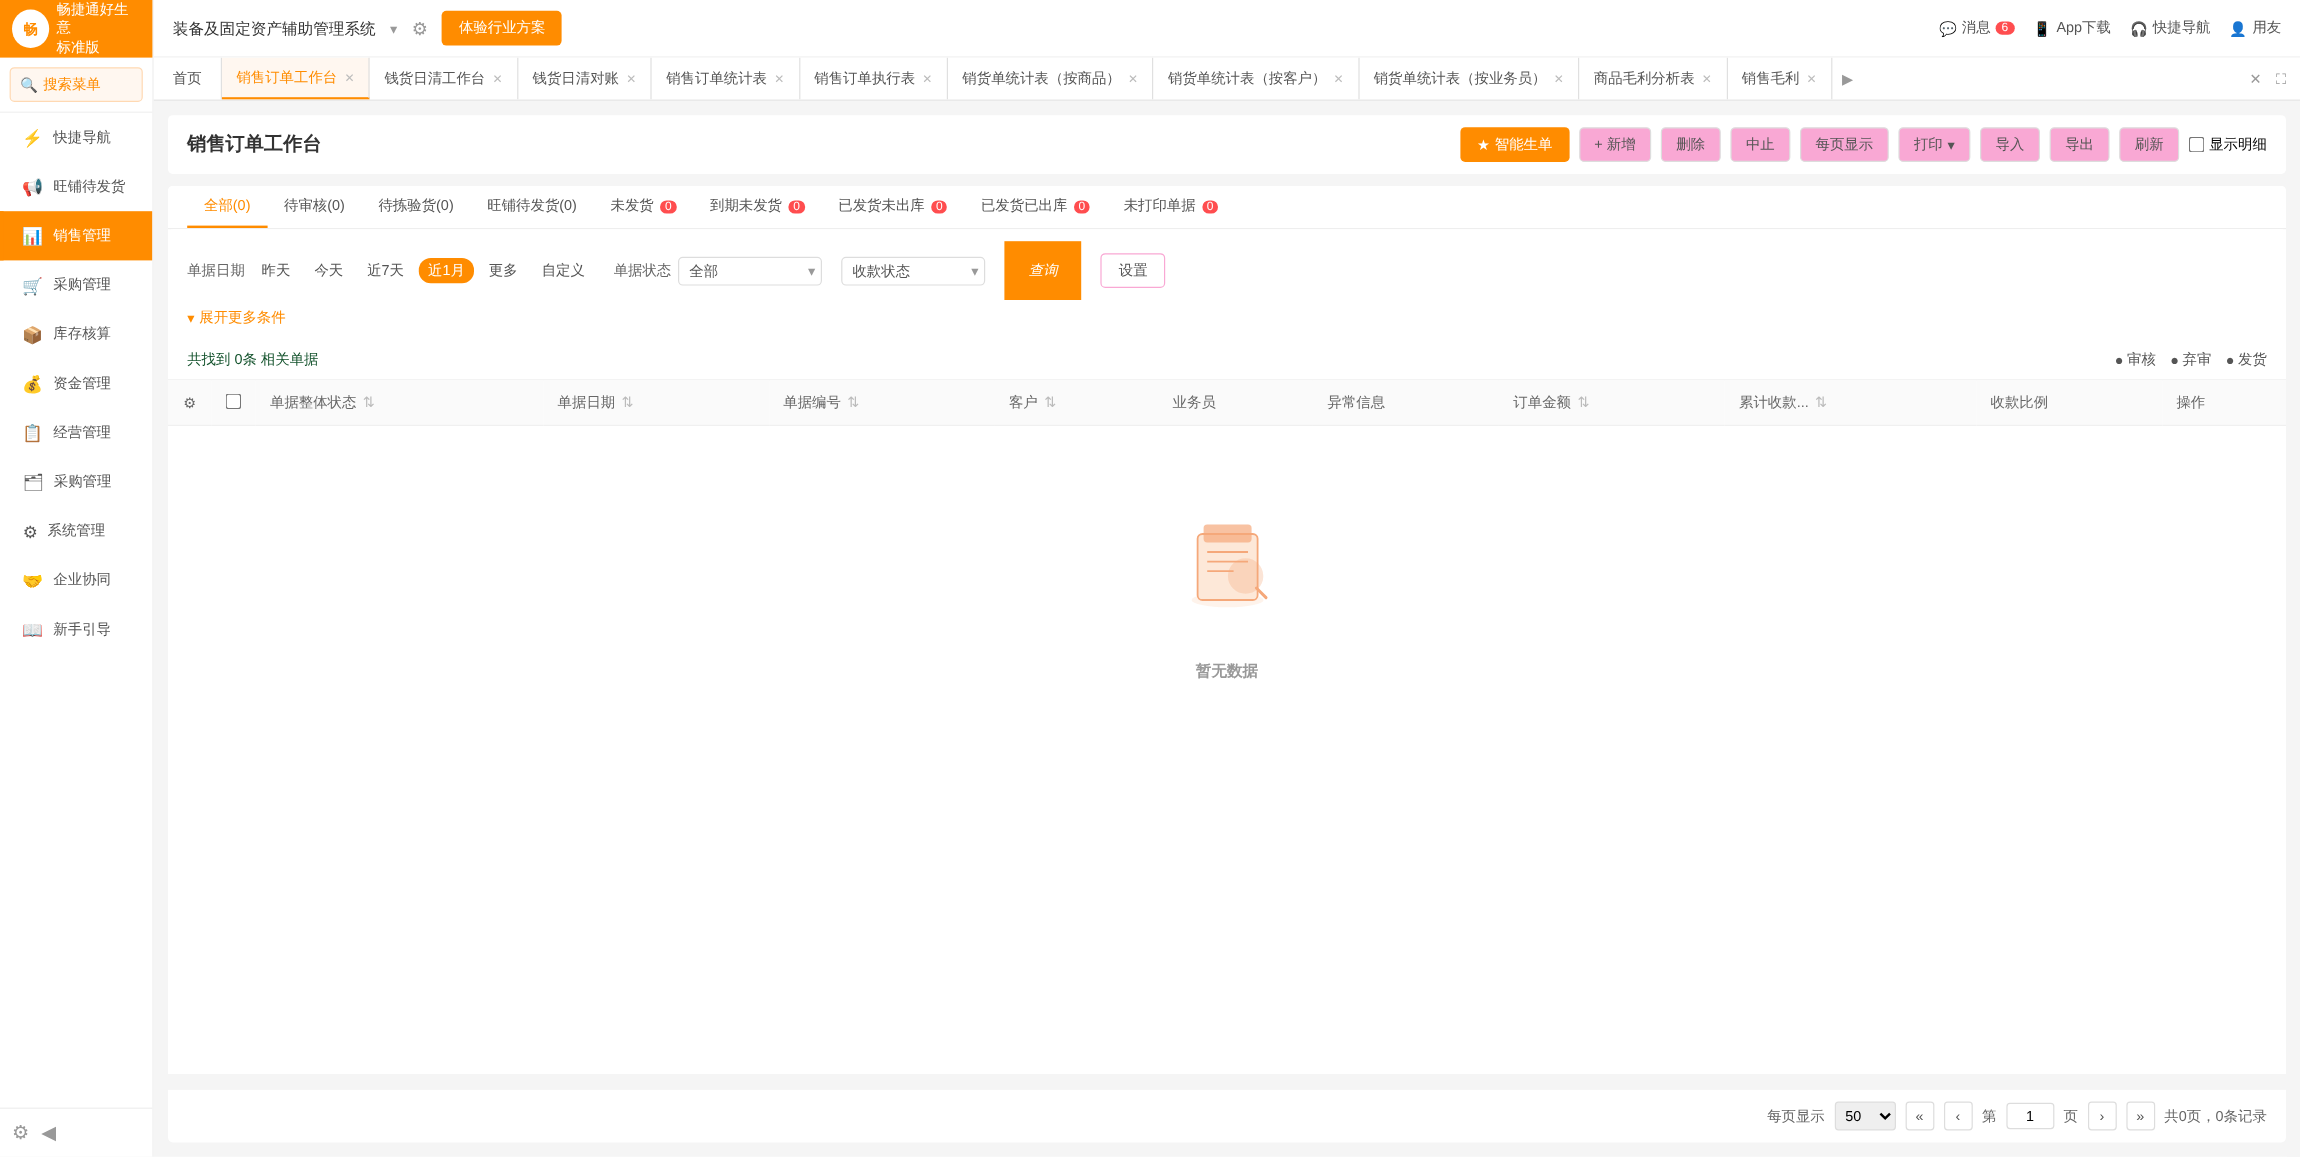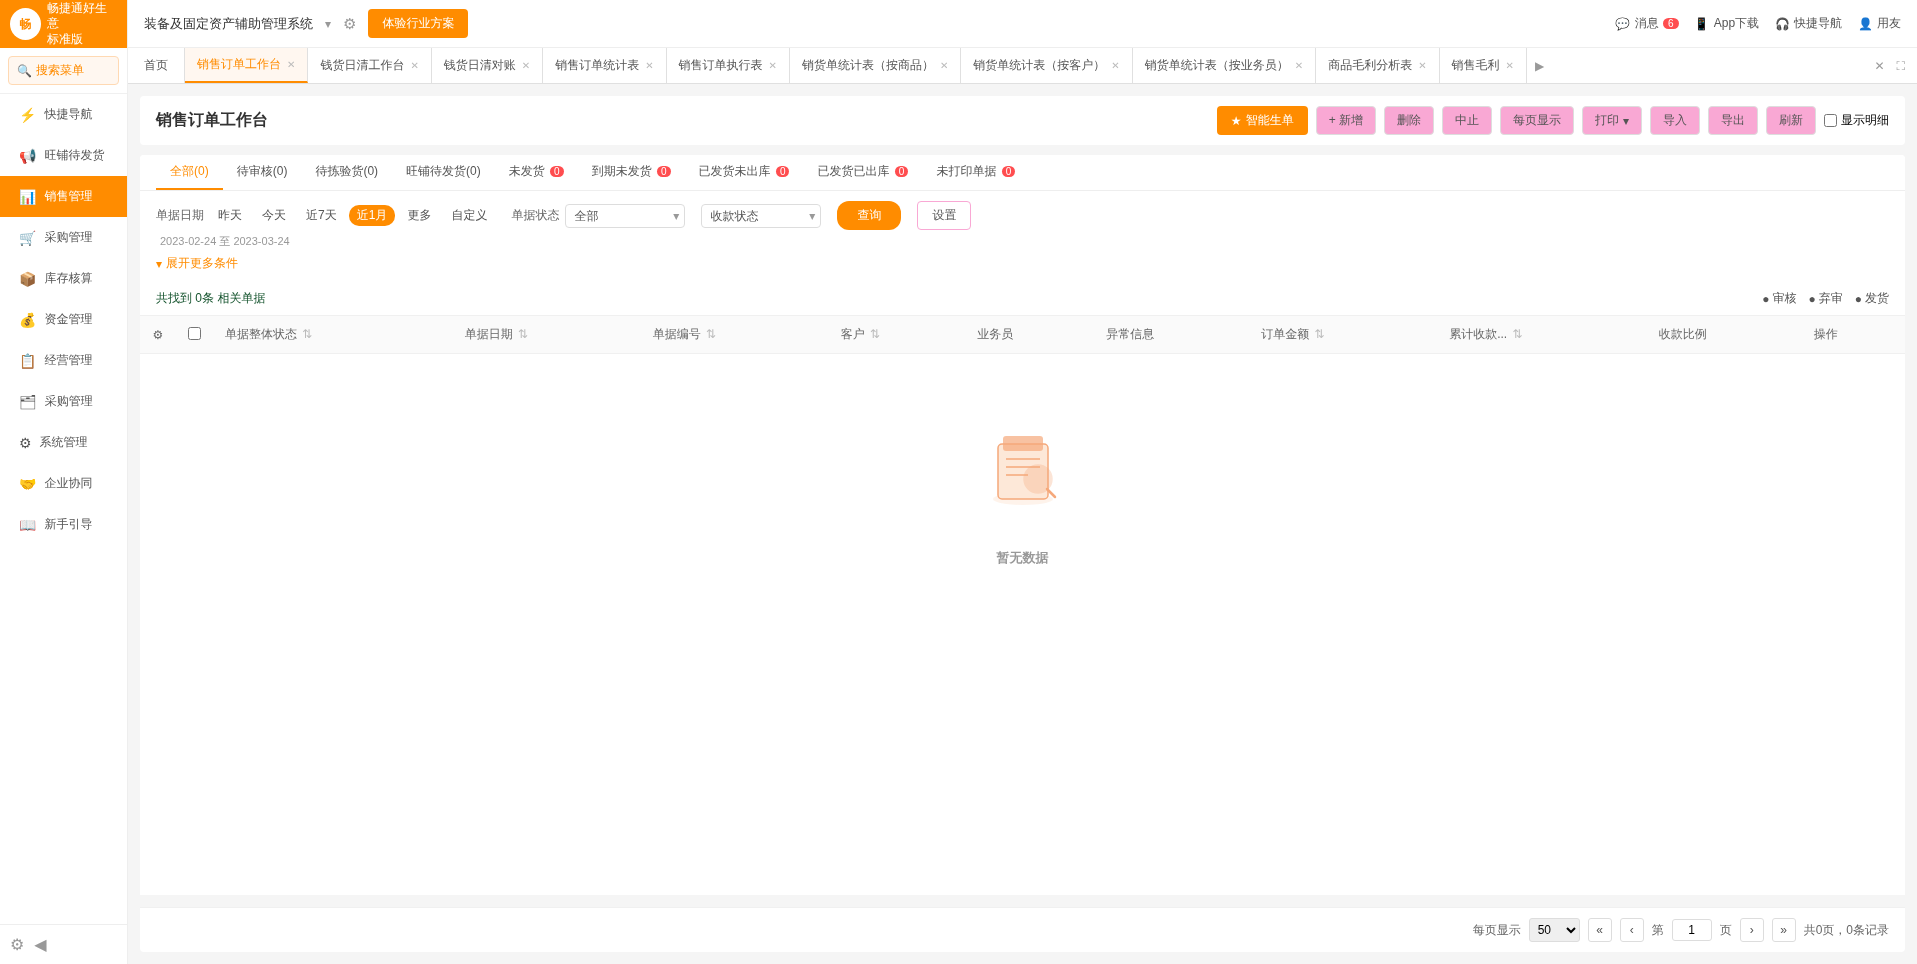--- a/index.html
+++ b/index.html
@@ -64,21 +64,21 @@
     .filter-item { display: flex; align-items: center; gap: 6px; }
     .filter-label { color: #666; white-space: nowrap; }
     .filter-date-options { display: flex; gap: 4px; align-items: flex-end; }
     .date-opt { padding: 2px 8px; border-radius: 3px; cursor: pointer; color: #555; }
     .date-opt.active { background: #ff8c00; color: #fff; border-radius: 10px; }
     .filter-date-range { color: #999; font-size: 11px; margin-left: 4px; }
     .filter-select { border: 1px solid #ddd; border-radius: 4px; padding: 4px 24px 4px 8px; color: #555; background: #fff; cursor: pointer; appearance: none; min-width: 120px; }
     .filter-select-wrap { position: relative; display: inline-block; }
     .filter-select-wrap::after { content: '▾'; position: absolute; right: 6px; top: 50%; transform: translateY(-50%); color: #999; pointer-events: none; }
     .filter-expand { display: flex; align-items: center; gap: 4px; color: #ff8c00; cursor: pointer; font-size: 12px; }
-    .btn-query { background: #ff8c00; color: #fff; border: none; padding: 6px 20px; border-radius: 12px; cursor: pointer; }
+    .btn-query { background: #ff8c00; color: #fff; border: none; padding: 16px 20px; border-radius: 0; cursor: pointer; font-style: italic; }
     .btn-set { background: #fff; color: #555; border: 1px solid #f9a8d4; padding: 5px 14px; border-radius: 4px; cursor: pointer; }
 
     
     .table-area { background: #fff; border-radius: 4px; flex: 1; display: flex; flex-direction: column; overflow: hidden; }
     .table-meta { padding: 8px 16px; display: flex; align-items: center; justify-content: space-between; border-bottom: 1px solid #f0f0f0; }
     .table-meta-left { color: #666; font-size: 12px; }
     .table-meta-left span { color: #14532d; }
     .table-meta-right { display: flex; gap: 12px; }
     .meta-action { display: flex; align-items: center; gap: 3px; cursor: pointer; color: #555; }
 
@@ -353,23 +353,20 @@
           <div class="filter-item">
             <div class="filter-select-wrap">
               <select class="filter-select">
                 <option value="">收款状态</option>
               </select>
             </div>
           </div>
           <button class="btn-query">查询</button>
           <button class="btn-set">设置</button>
         </div>
-        <div style="margin-top:4px;">
-          <span class="filter-date-range">2023-02-24 至 2023-03-24</span>
-        </div>
         <div style="margin-top:6px;text-align:center;">
           <span class="filter-expand">
             <span>▾</span>
             <span>展开更多条件</span>
           </span>
         </div>
       </div>
 
       <div class="table-meta">
         <div class="table-meta-left">

